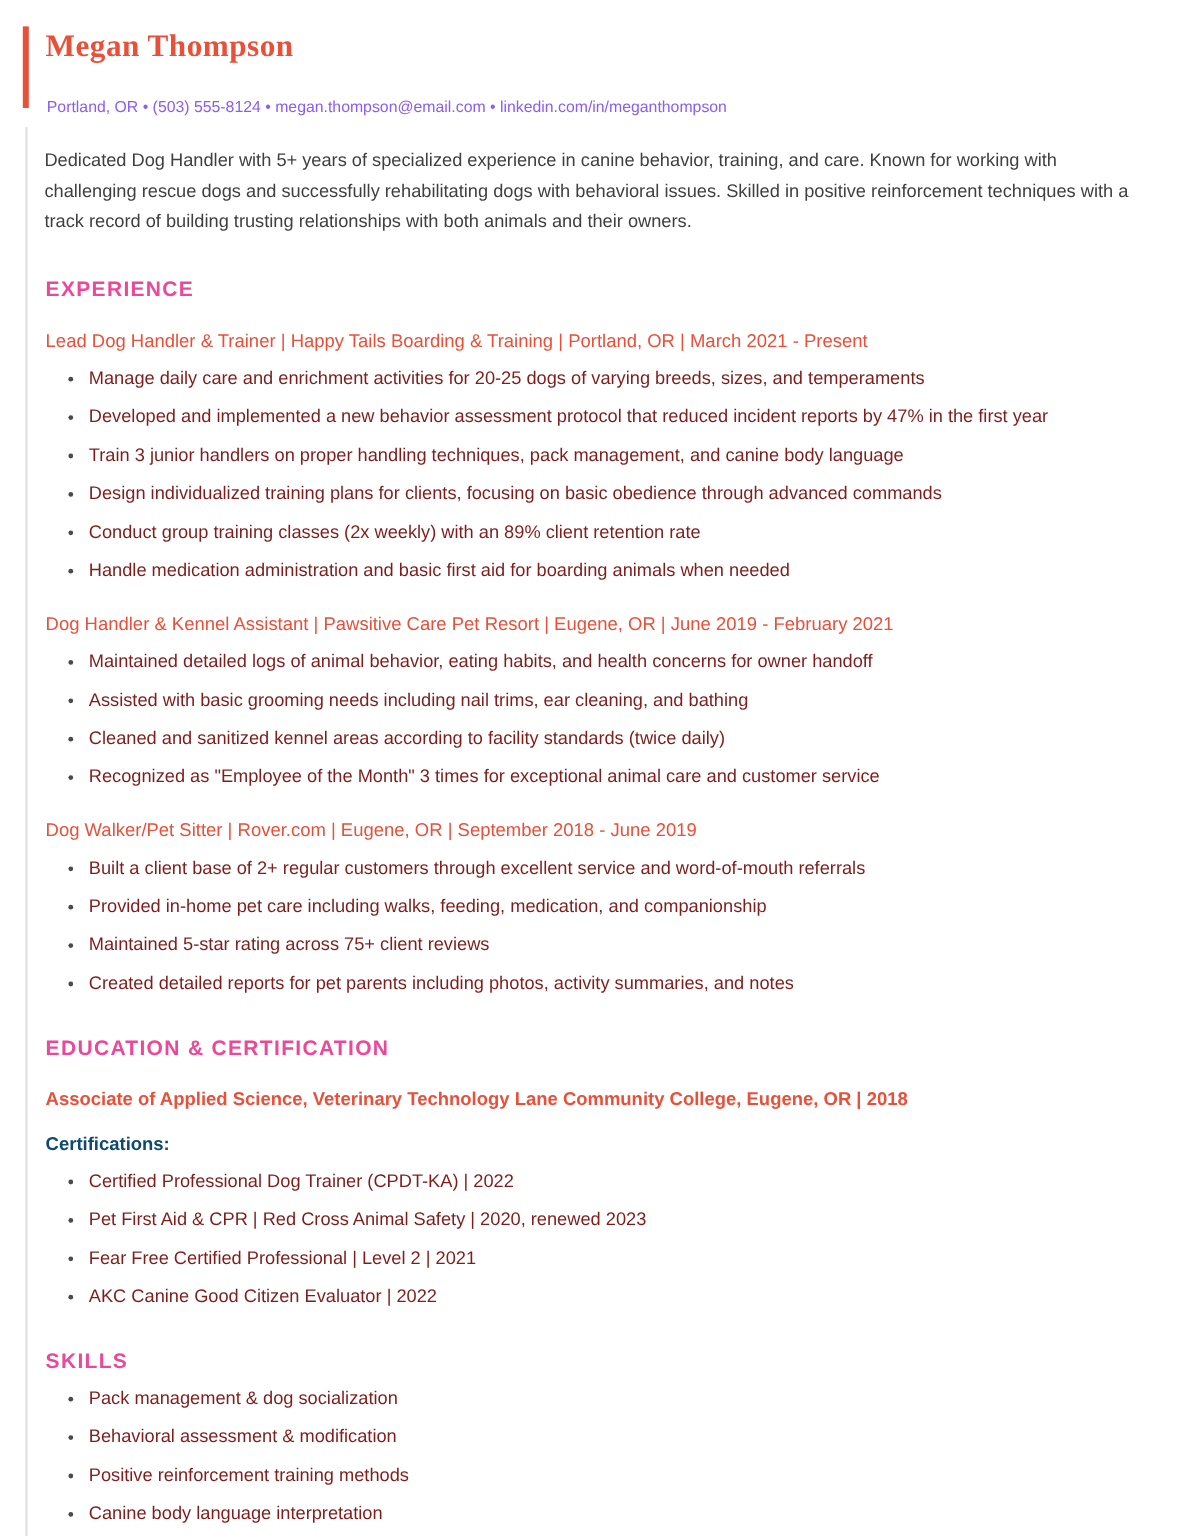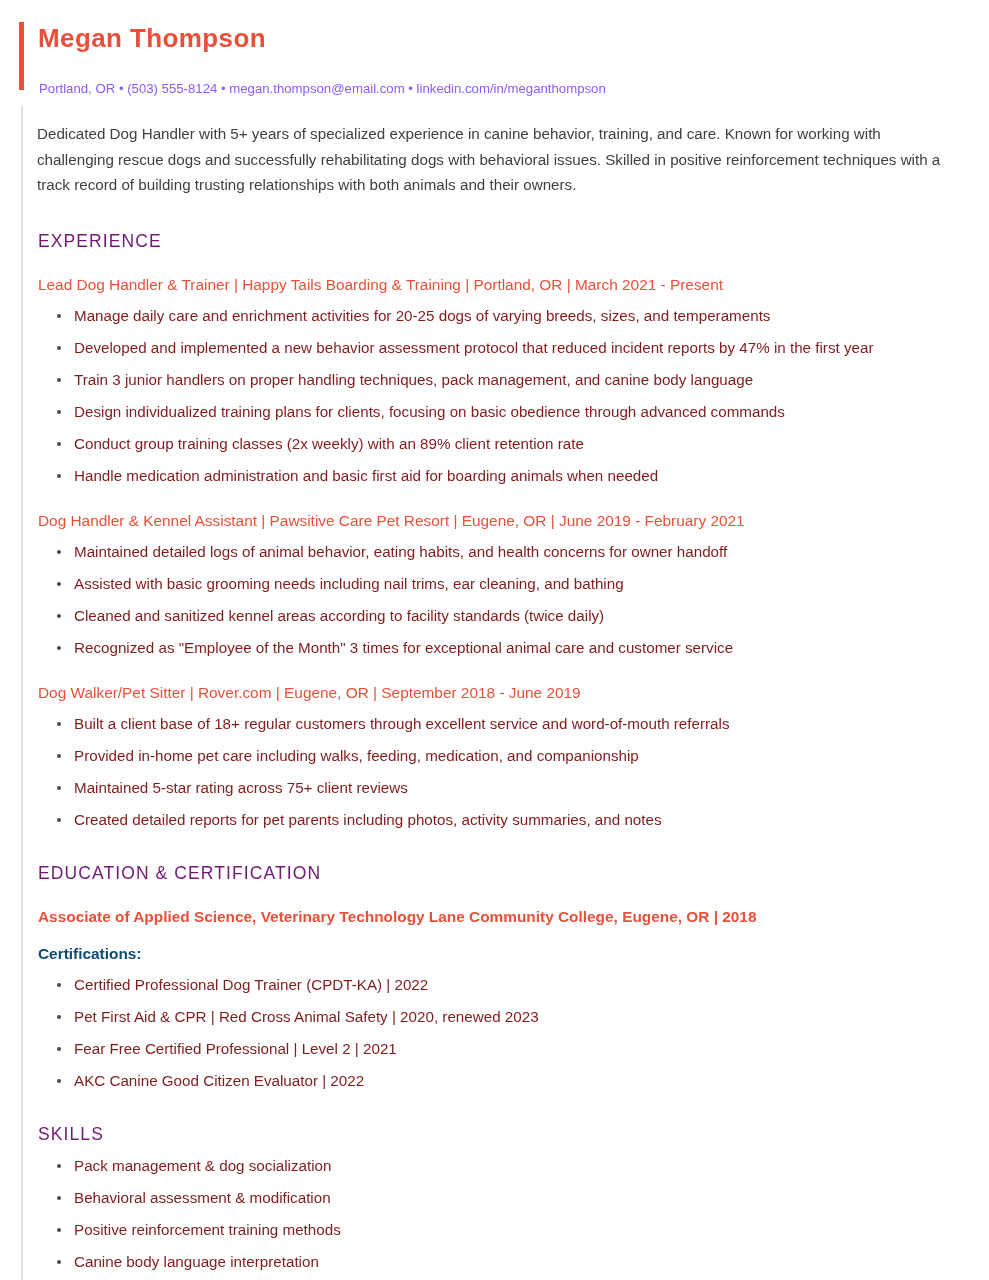--- a/index.html
+++ b/index.html
@@ -49,20 +49,21 @@
 
   
   .header { padding-top: 24px; }
   .name {
     font-size: 26px;
     font-weight: bold;
     color: #e8503a;
     letter-spacing: 0.4px;
     line-height: 1.15;
     margin: 0 0 0 1px;
+    font-family: Liberation Serif, serif;
   }
   .contact {
     margin-top: 26px;
     font-size: 13.2px;
     color: #8b5cf6;
     line-height: 1.4;
     margin-left: 2px;
   }
 
   
@@ -71,22 +72,22 @@
     font-size: 15.2px;
     line-height: 25.5px;
     color: #3f3f3f;
     max-width: 915px;
   }
 
   
   .section { margin-top: 33px; }
   .section-title {
     font-size: 17.5px;
-    font-weight: normal;
-    color: #701a75;
+    font-weight: bold;
+    color: #ec4899;
     letter-spacing: 1.1px;
     margin: 0 0 0 1px;
     line-height: 1.2;
   }
 
   .job { margin-top: 25px; }
   .job:first-of-type { margin-top: 23px; }
   .job-head {
     font-size: 15.4px;
     font-weight: normal;
@@ -176,21 +177,21 @@
           <li>Maintained detailed logs of animal behavior, eating habits, and health concerns for owner handoff</li>
           <li>Assisted with basic grooming needs including nail trims, ear cleaning, and bathing</li>
           <li>Cleaned and sanitized kennel areas according to facility standards (twice daily)</li>
           <li>Recognized as "Employee of the Month" 3 times for exceptional animal care and customer service</li>
         </ul>
       </div>
 
       <div class="job">
         <div class="job-head">Dog Walker/Pet Sitter | Rover.com | Eugene, OR | September 2018 - June 2019</div>
         <ul class="bullets">
-          <li>Built a client base of 18+ regular customers through excellent service and word-of-mouth referrals</li>
+          <li>Built a client base of 2+ regular customers through excellent service and word-of-mouth referrals</li>
           <li>Provided in-home pet care including walks, feeding, medication, and companionship</li>
           <li>Maintained 5-star rating across 75+ client reviews</li>
           <li>Created detailed reports for pet parents including photos, activity summaries, and notes</li>
         </ul>
       </div>
     </div>
 
     <div class="section">
       <h2 class="section-title">EDUCATION &amp; CERTIFICATION</h2>
       <div class="edu-line">Associate of Applied Science, Veterinary Technology Lane Community College, Eugene, OR | 2018</div>

